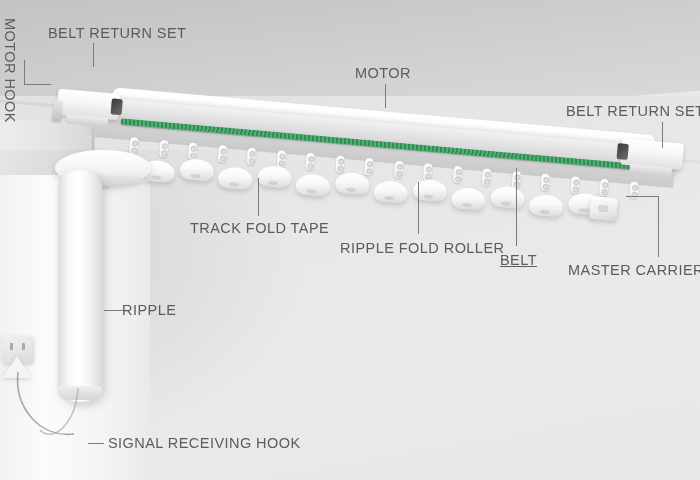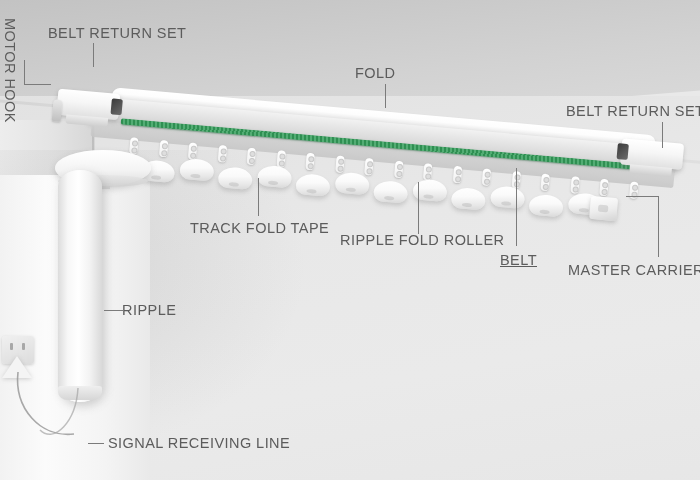--- a/index.html
+++ b/index.html
@@ -395,37 +395,37 @@
     <path d="M18 42 C 14 78, 40 108, 74 104" fill="none" stroke="#8e8e8e" stroke-width="1.6" opacity=".75"></path>
     <path d="M78 58 C 76 92, 54 114, 40 100" fill="none" stroke="#a5a5a5" stroke-width="1.5" opacity=".7"></path>
   </svg>
 
   <div class="label vert" style="left:18px; top:18px;">MOTOR HOOK</div>
   <div class="leader elbow" style="left:24px; top:60px; width:26px; height:24px;"></div>
 
   <div class="label" style="left:48px; top:25px;">BELT RETURN SET</div>
   <div class="leader v" style="left:93px; top:43px; height:24px;"></div>
 
-  <div class="label" style="left:355px; top:65px;">FOLD</div>
+  <div class="label" style="left:355px; top:65px;">MOTOR</div>
   <div class="leader v" style="left:385px; top:84px; height:24px;"></div>
 
   <div class="label" style="left:566px; top:103px;">BELT RETURN SET</div>
   <div class="leader v" style="left:662px; top:122px; height:26px;"></div>
 
   <div class="label" style="left:190px; top:220px;">TRACK FOLD TAPE</div>
   <div class="leader v" style="left:258px; top:178px; height:38px;"></div>
 
-  <div class="label" style="left:340px; top:232px;">RIPPLE FOLD ROLLER</div>
+  <div class="label" style="left:340px; top:240px;">RIPPLE FOLD ROLLER</div>
   <div class="leader v" style="left:418px; top:182px; height:52px;"></div>
 
   <div class="label" style="left:500px; top:252px;text-decoration:underline;">BELT</div>
   <div class="leader v" style="left:516px; top:168px; height:78px;"></div>
 
   <div class="label" style="left:568px; top:262px;">MASTER CARRIER</div>
   <div class="leader elbow-tr" style="left:626px; top:196px; width:32px; height:60px;"></div>
 
   <div class="label" style="left:122px; top:302px;">RIPPLE</div>
   <div class="leader h" style="left:104px; top:310px; width:20px;"></div>
 
-  <div class="label" style="left:108px; top:435px;">SIGNAL RECEIVING LINE</div>
+  <div class="label" style="left:108px; top:435px;">SIGNAL RECEIVING HOOK</div>
   <div class="leader h" style="left:88px; top:443px; width:16px;"></div>
 
 </div>
 
 </body></html>

